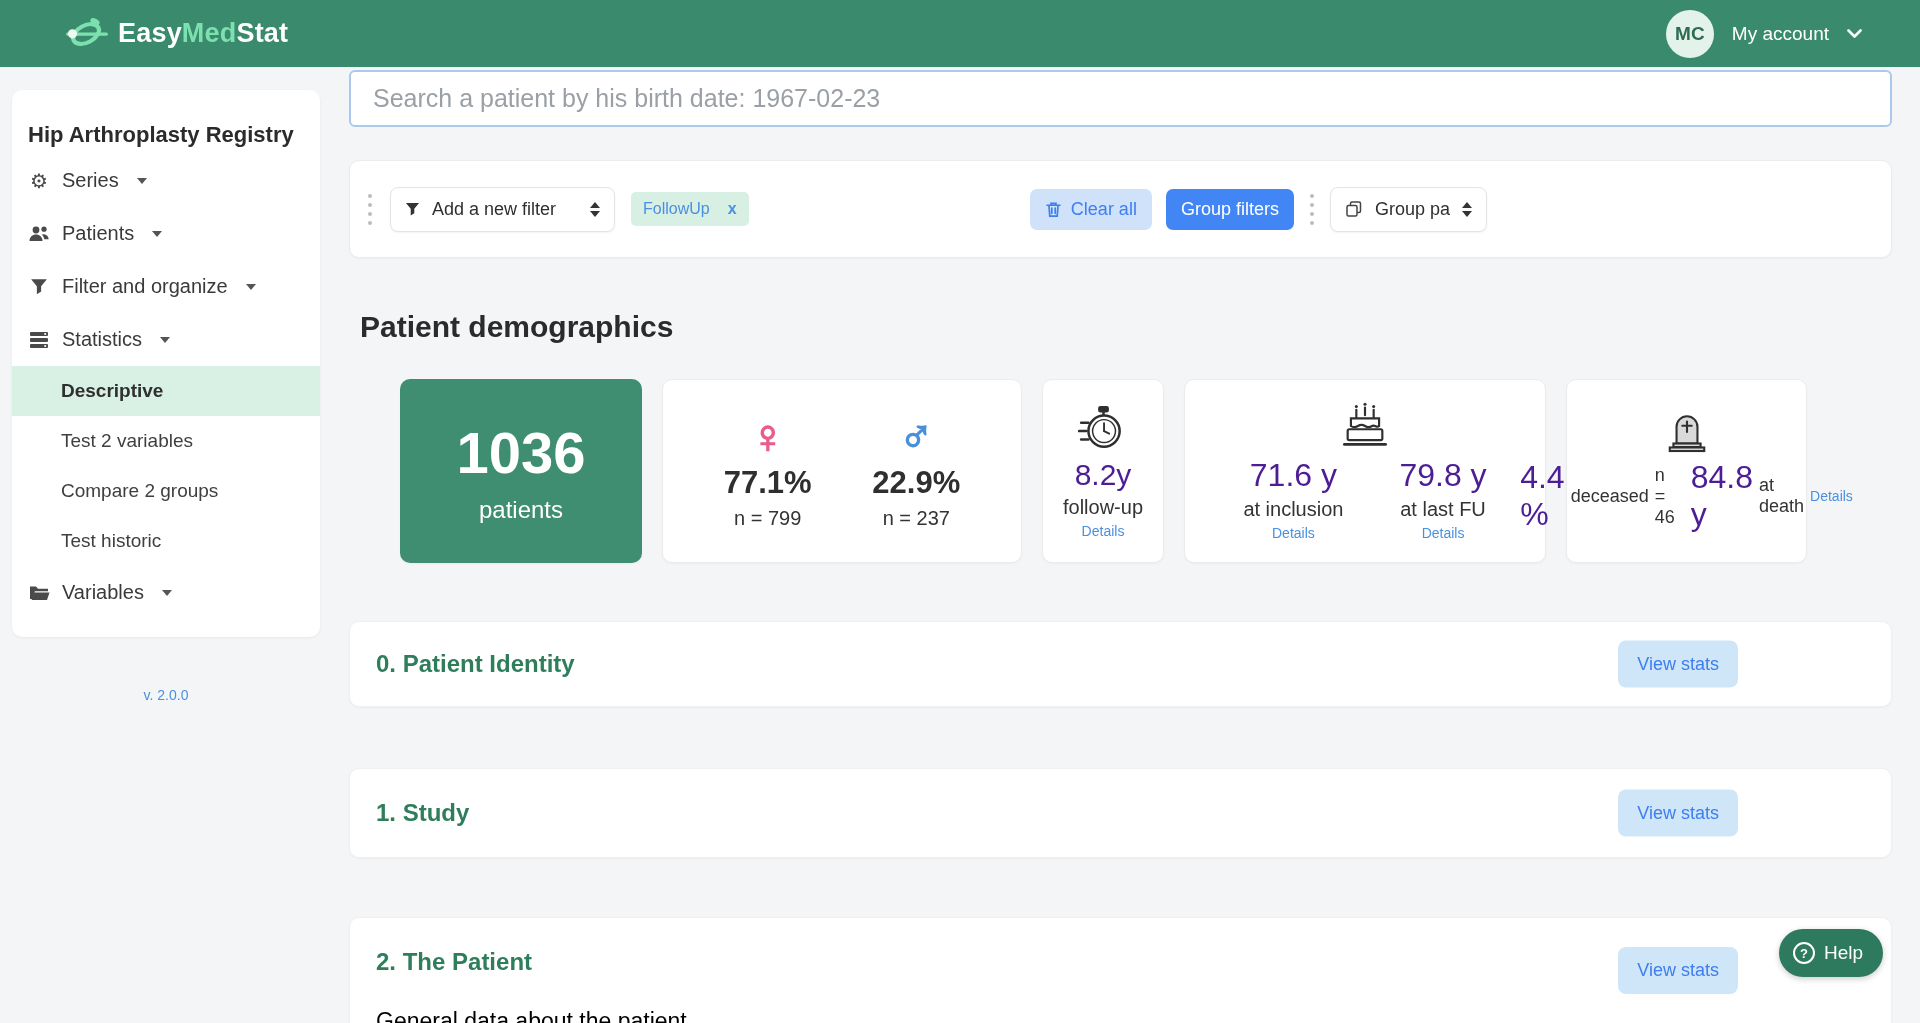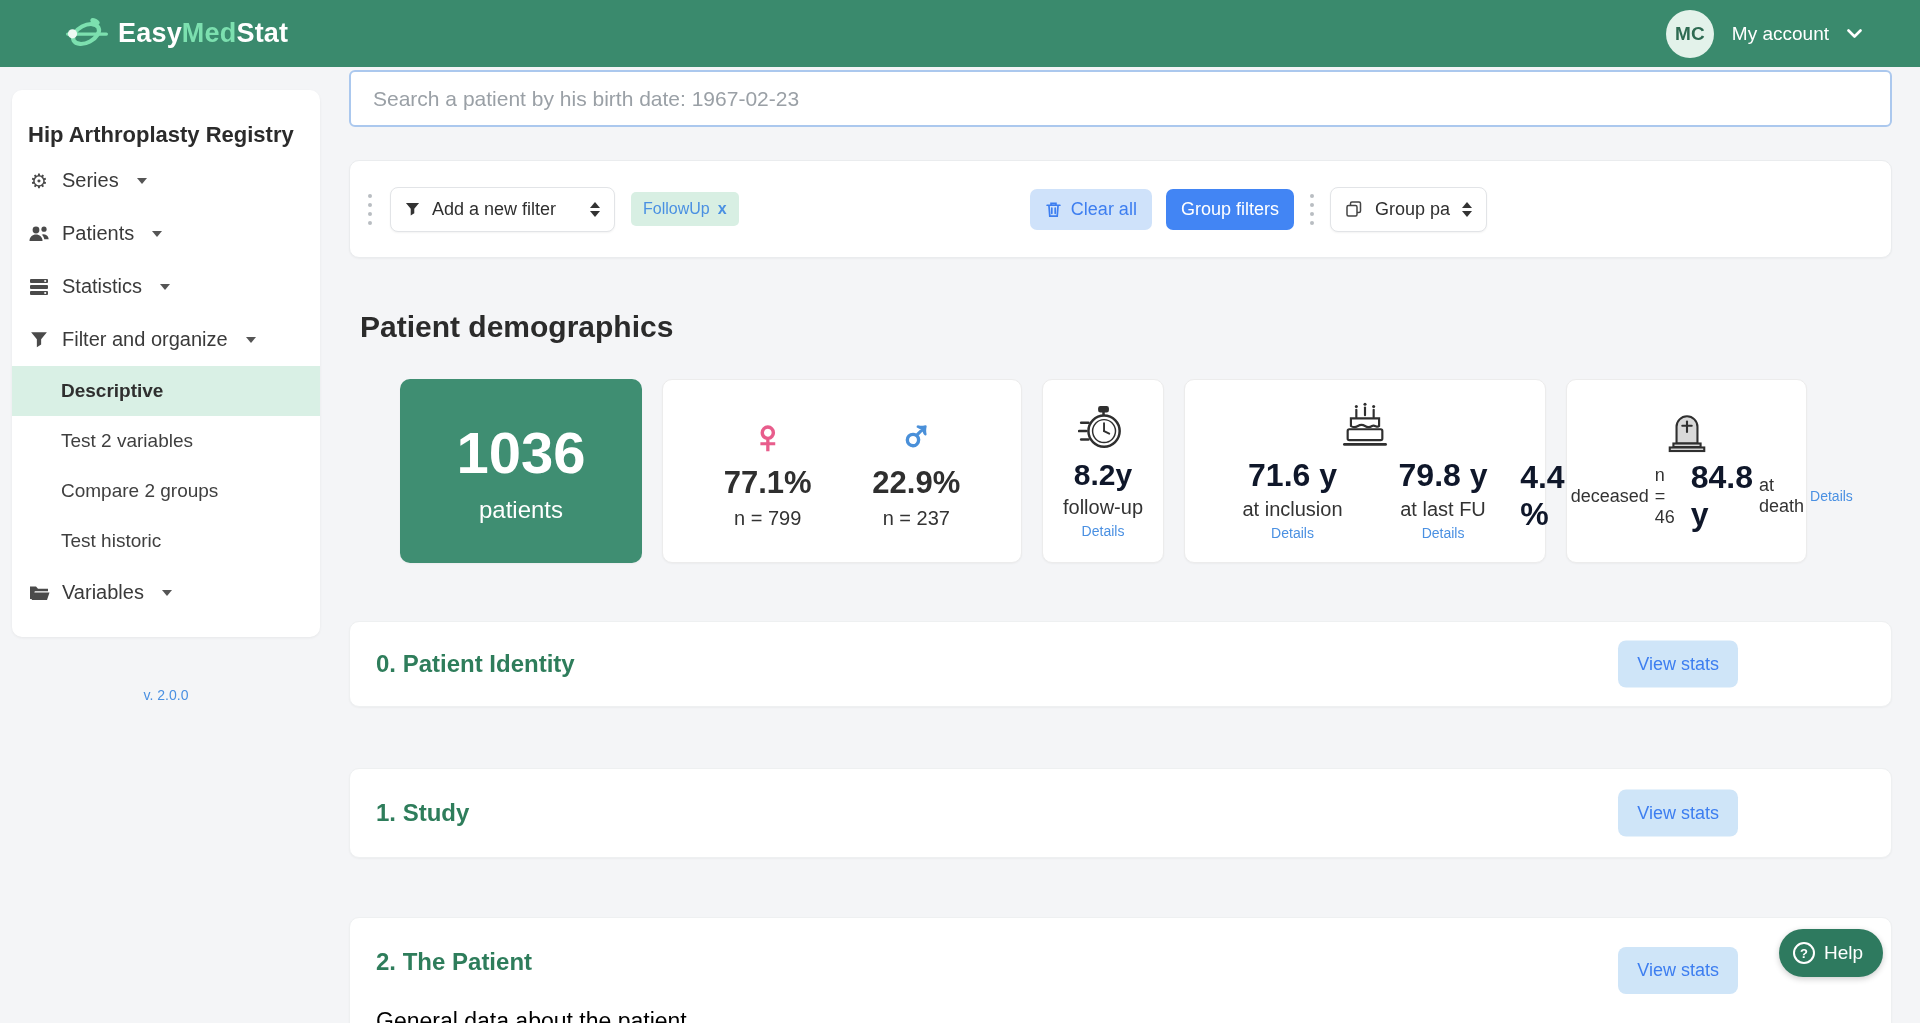--- a/index.html
+++ b/index.html
@@ -50,21 +50,21 @@
     border-top:6px solid #555;
   }
   .sub-item { padding:14px 16px 14px 49px; font-size:19px; color:#3f3f3f; cursor:pointer; }
   .sub-item.active { background:#d9f0e5; font-weight:bold; color:#2f2f2f; }
   .version { margin-top:50px; width:308px; margin-left:12px; text-align:center;
              font-size:14px; color:#4a90e2; }
 
   
   .search-input {
     width:100%; height:57px; border:2px solid #abc8ee; border-radius:6px;
-    background:#fff; font-size:21px; padding:0 22px; color:#333; outline:none;
+    background:#fff; font-size:25px; padding:0 22px; color:#333; outline:none;
     font-family:"Liberation Sans", sans-serif;
   }
   .search-input::placeholder { color:#9aa0a6; }
 
   
   .filter-card {
     margin-top:33px; height:98px; background:#fff; border:1px solid #eaecee;
     border-radius:10px; box-shadow:0 1px 2px rgba(0,0,0,.04);
     display:flex; align-items:center; padding:0 16px;
   }
@@ -77,21 +77,21 @@
     border:1px solid #e2e4e7; border-radius:8px; box-shadow:0 1px 2px rgba(0,0,0,.05);
     padding:11px 14px; font-size:18px; color:#2f2f2f; cursor:pointer;
   }
   .select.addfilter { width:225px; }
   .select .spacer { flex:1; }
   .sorter { display:flex; flex-direction:column; gap:3px; }
   .sorter .up { width:0;height:0;border-left:5px solid transparent;border-right:5px solid transparent;border-bottom:6px solid #333; }
   .sorter .dn { width:0;height:0;border-left:5px solid transparent;border-right:5px solid transparent;border-top:6px solid #333; }
   .tag {
     background:#d8efe3; border-radius:5px; padding:8px 12px; font-size:16px;
-    color:#4a90e2; display:flex; gap:8px; align-items:center; cursor:pointer;
+    color:#4a90e2; display:flex; gap:18px; align-items:center; cursor:pointer;
   }
   .tag .x { font-weight:bold; }
   .btn-soft {
     display:flex; align-items:center; gap:9px; background:#cfe2fa; color:#3d7ef0;
     border:none; border-radius:7px; padding:10px 15px; font-size:18px; cursor:pointer;
     font-family:"Liberation Sans", sans-serif;
   }
   .btn-primary {
     background:#4285f4; color:#fff; border:none; border-radius:7px;
     padding:10px 15px; font-size:18px; cursor:pointer;
@@ -112,21 +112,21 @@
   .card-patients .big { font-size:58px; font-weight:bold; }
   .card-patients .lbl { font-size:24px; }
   .card-sex { width:360px; flex-direction:row; justify-content:space-evenly; align-items:center; }
   .sex-col { display:flex; flex-direction:column; align-items:center; gap:6px; }
   .sex-glyph { font-size:46px; line-height:1; -webkit-text-stroke:1.6px currentColor; }
   .sex-glyph.female { color:#e85d8c; }
   .sex-glyph.male { color:#4a90d9; }
   .pct { font-size:31px; font-weight:bold; color:#2f2f2f; }
   .ncount { font-size:20px; color:#333; }
   .card-fu { width:122px; gap:4px; }
-  .stat-value { font-size:30px; font-weight:bold; color:#0f172a; }
+  .stat-value { font-size:30px; font-weight:normal; color:#4c1d95; }
   .stat-label { font-size:20px; color:#333; }
   .details-link { font-size:14px; color:#4a90e2; cursor:pointer; }
   .card-age { width:362px; gap:6px; }
   .age-cols { display:flex; gap:56px; }
   .age-col { display:flex; flex-direction:column; align-items:center; gap:4px; }
   .age-col .stat-value { font-size:32px; }
   .card-dec { width:241px; gap:4px; }
   .dec-cols { display:flex; gap:16px; }
   .dec-col { display:flex; flex-direction:row; align-items:center; gap:6px; }
   .dec-col .stat-value { font-size:32px; }
@@ -211,39 +211,39 @@
               <path d="M1.5 17c0-3.7 2.9-6.4 6.5-6.4s6.5 2.7 6.5 6.4z"></path>
               <path d="M15.6 10.3c2.9.1 5 2.3 5 5h-4.3c-.3-2-1.2-3.7-2.6-4.6z"></path>
             </svg>
           </span>
           <span>Patients</span>
             <span class="caret"></span>
         </div>
 
         <div class="side-item">
           <span class="ic">
+            <svg width="18" height="18" viewBox="0 0 16 16">
+                <path d="M1 1h14L9.9 7.3V12l-3.8 2.4V7.3z" fill="#4a4a4a"></path>
+              </svg>
+          </span>
+          <span>Filter and organize</span>
+            <span class="caret"></span>
+        </div>
+
+        <div class="side-item">
+          <span class="ic">
             <svg width="20" height="18" viewBox="0 0 20 18" fill="#4a4a4a">
               <rect x="1" y="1" width="18" height="4" rx="1"></rect>
                 <circle cx="16.2" cy="3" r="1.1" fill="#fff"></circle>
               <rect x="1" y="7" width="18" height="4" rx="1"></rect>
               <rect x="1" y="13" width="18" height="4" rx="1"></rect>
                 <circle cx="16.2" cy="15" r="1.1" fill="#fff"></circle>
             </svg>
           </span>
           <span>Statistics</span>
-            <span class="caret"></span>
-        </div>
-
-        <div class="side-item">
-          <span class="ic">
-            <svg width="18" height="18" viewBox="0 0 16 16">
-                <path d="M1 1h14L9.9 7.3V12l-3.8 2.4V7.3z" fill="#4a4a4a"></path>
-              </svg>
-          </span>
-          <span>Filter and organize</span>
             <span class="caret"></span>
         </div>
 
         <div class="sub-item active">Descriptive</div>
         <div class="sub-item">Test 2 variables</div>
         <div class="sub-item">Compare 2 groups</div>
         <div class="sub-item">Test historic</div>
 
         <div class="side-item">
           <span class="ic">

